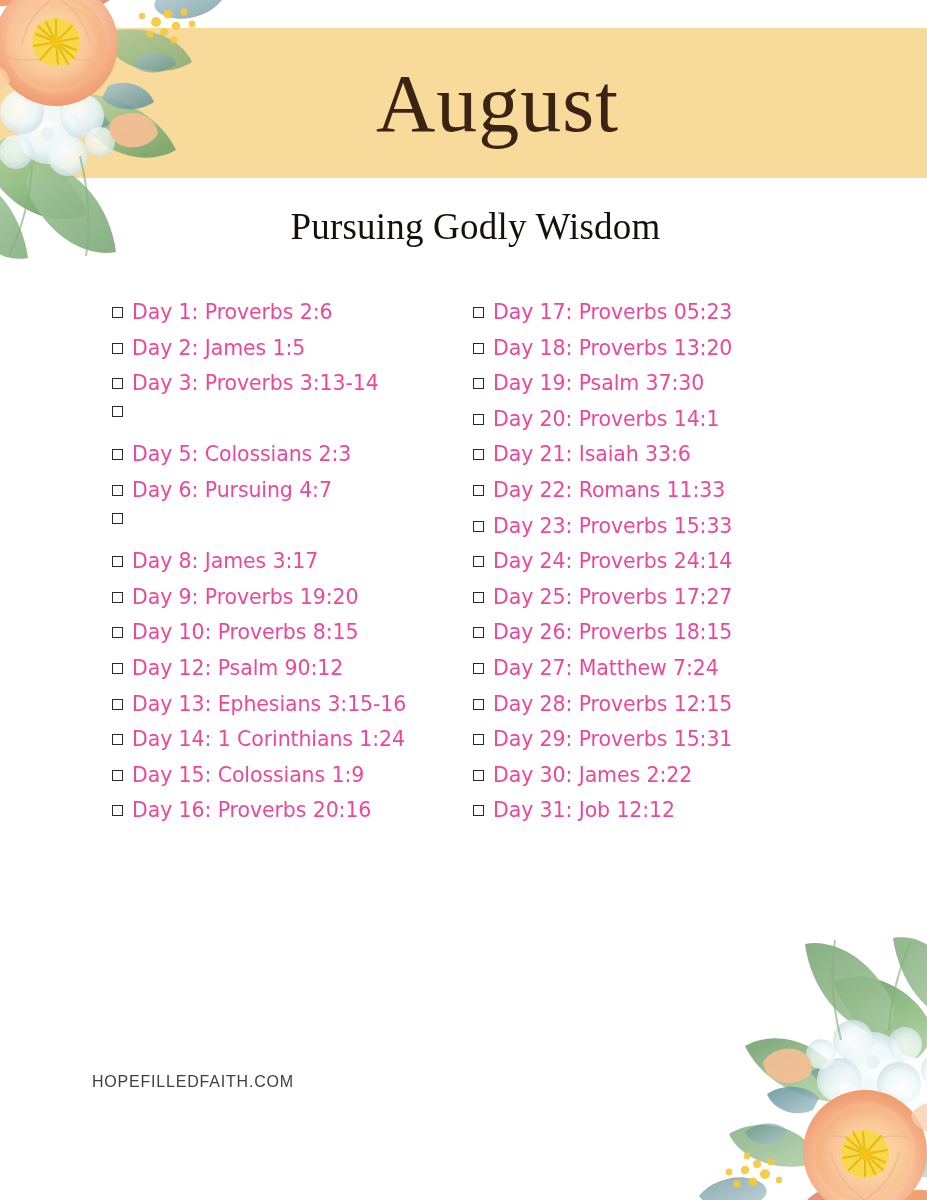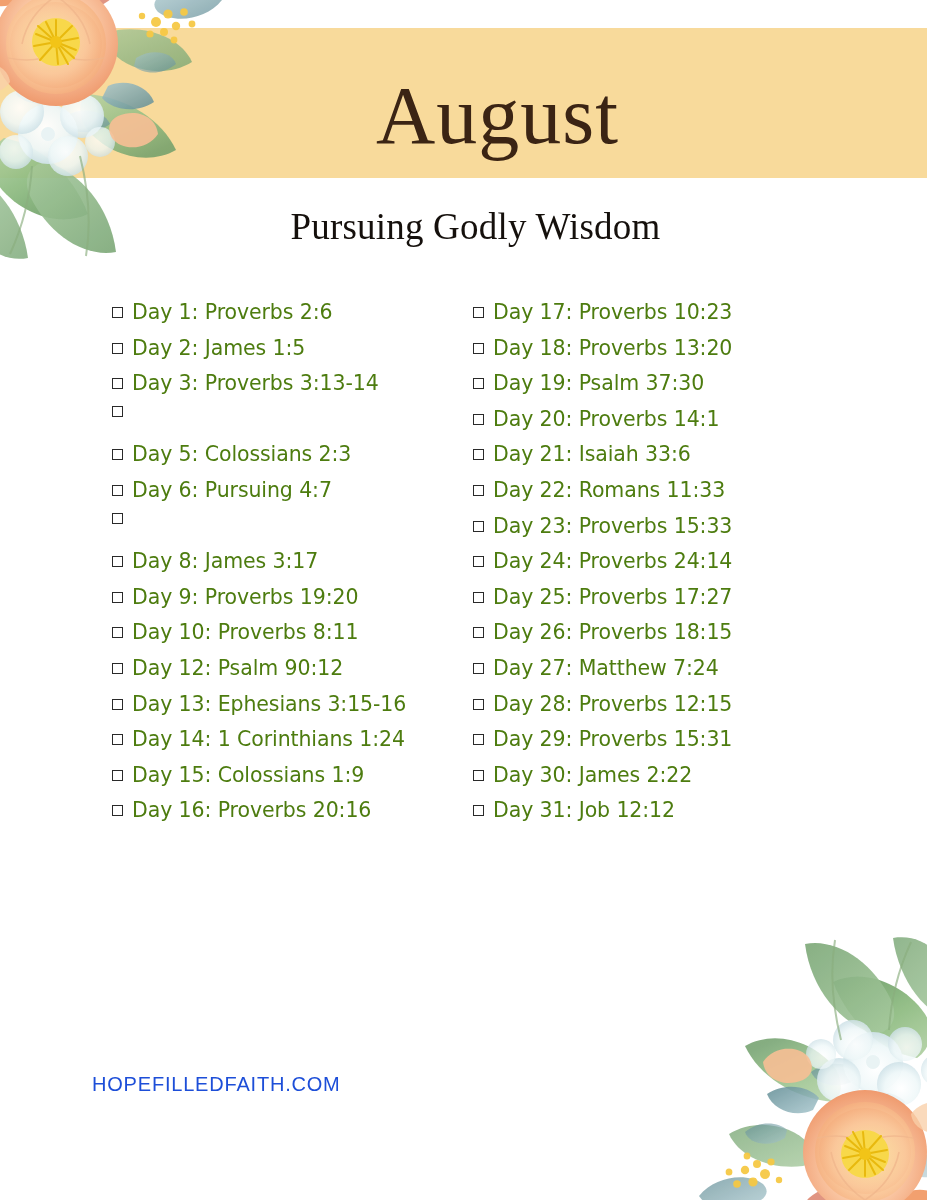--- a/index.html
+++ b/index.html
@@ -25,21 +25,21 @@
     position: absolute;
     left: 0;
     top: 28px;
     width: 927px;
     height: 150px;
     background: #f8da9b;
   }
   .month-title {
     position: absolute;
     left: 0;
-    top: 41px;
+    top: 29px;
     width: 927px;
     height: 150px;
     display: flex;
     align-items: center;
     justify-content: center;
     padding-left: 68px;
     box-sizing: border-box;
     font-family: "Liberation Serif", "DejaVu Serif", serif;
     font-size: 82px;
     line-height: 1;
@@ -90,33 +90,33 @@
     box-sizing: border-box;
     margin-right: 9px;
     flex: 0 0 auto;
     position: relative;
     top: -1px;
     background: #ffffff;
   }
   .day-label {
     font-family: "DejaVu Sans", "Liberation Sans", sans-serif;
     font-size: 20.5px;
-    color: #4d7c0f;
+    color: #ec4899;
     letter-spacing: -0.1px;
   }
 
   
   .footer-url {
     position: absolute;
     left: 92px;
     top: 1073px;
     font-family: "Liberation Sans", sans-serif;
-    font-size: 20px;
+    font-size: 16px;
     letter-spacing: 0.8px;
-    color: #1d4ed8;
+    color: #404040;
   }
 
   
   .floral {
     position: absolute;
     pointer-events: none;
   }
   .floral-tl {
     left: -40px;
     top: -34px;
@@ -173,21 +173,21 @@
         <div class="day-row">
           <span class="checkbox"></span>
           <span class="day-label">Day 8: James 3:17</span>
         </div>
         <div class="day-row">
           <span class="checkbox"></span>
           <span class="day-label">Day 9: Proverbs 19:20</span>
         </div>
         <div class="day-row">
           <span class="checkbox"></span>
-          <span class="day-label">Day 10: Proverbs 8:11</span>
+          <span class="day-label">Day 10: Proverbs 8:15</span>
         </div>
         <div class="day-row">
           <span class="checkbox"></span>
           <span class="day-label">Day 12: Psalm 90:12</span>
         </div>
         <div class="day-row">
           <span class="checkbox"></span>
           <span class="day-label">Day 13: Ephesians 3:15-16</span>
         </div>
         <div class="day-row">
@@ -199,21 +199,21 @@
           <span class="day-label">Day 15: Colossians 1:9</span>
         </div>
         <div class="day-row">
           <span class="checkbox"></span>
           <span class="day-label">Day 16: Proverbs 20:16</span>
         </div>
       </div>
     <div class="col col-right">
         <div class="day-row">
           <span class="checkbox"></span>
-          <span class="day-label">Day 17: Proverbs 10:23</span>
+          <span class="day-label">Day 17: Proverbs 05:23</span>
         </div>
         <div class="day-row">
           <span class="checkbox"></span>
           <span class="day-label">Day 18: Proverbs 13:20</span>
         </div>
         <div class="day-row">
           <span class="checkbox"></span>
           <span class="day-label">Day 19: Psalm 37:30</span>
         </div>
         <div class="day-row">

